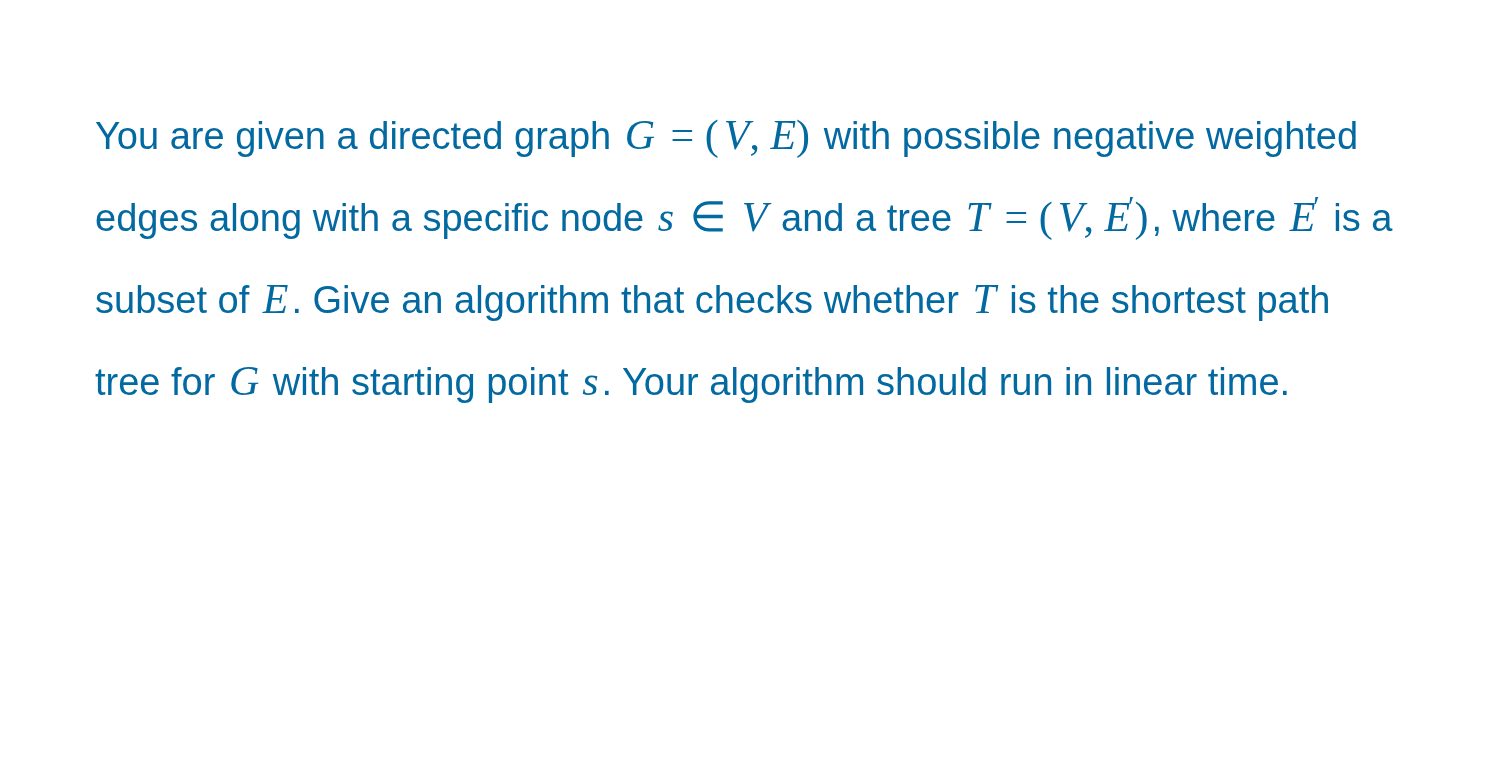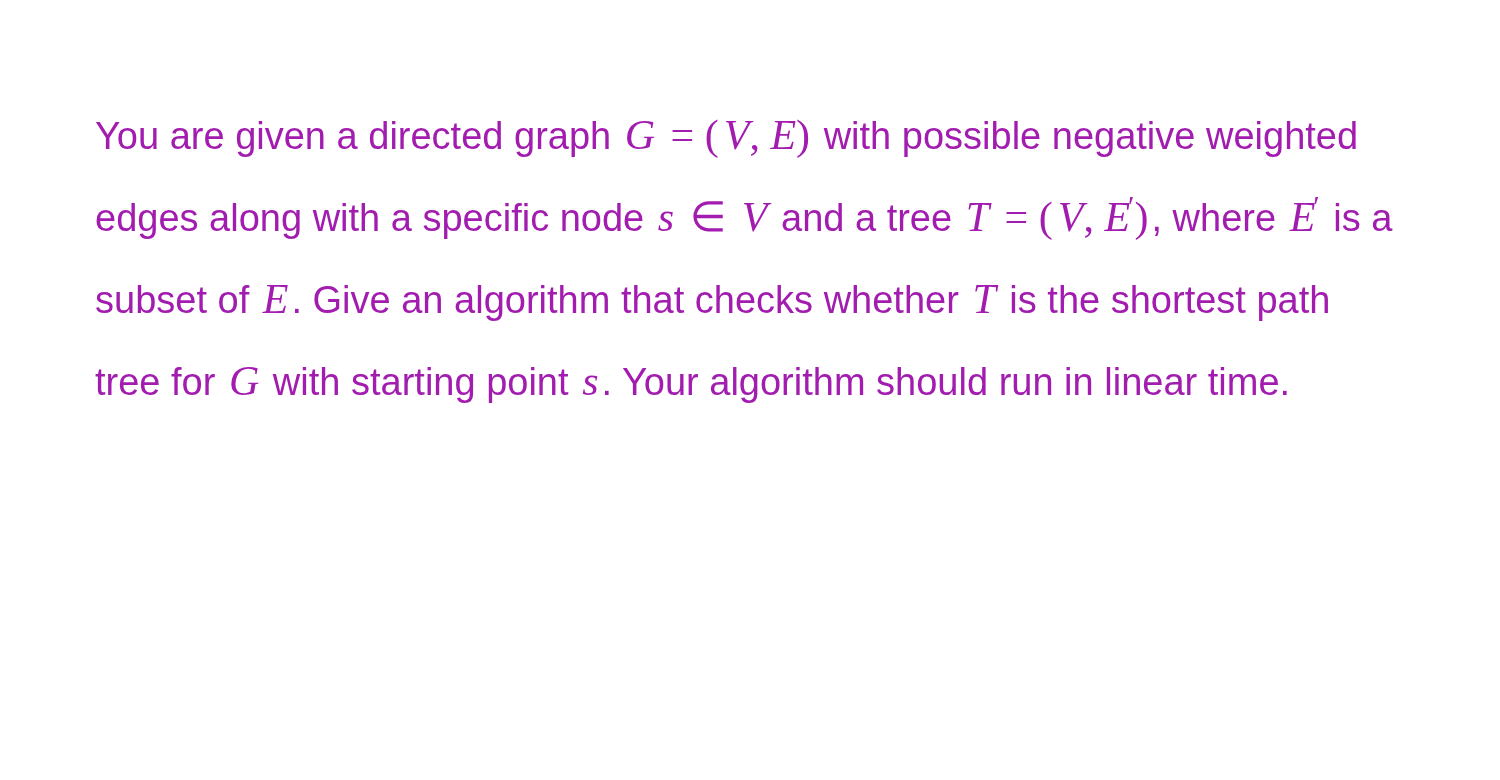--- a/index.html
+++ b/index.html
@@ -10,21 +10,21 @@
     body {
       width: 1500px;
       height: 780px;
       background: #ffffff;
       font-family: Arial, Helvetica, sans-serif;
       padding: 95px 95px 0 95px;
     }
     .content {
       font-size: 38px;
       line-height: 1.95;
-      color: #a21caf;
+      color: #0369a1;
       font-weight: 400;
     }
     .math {
       font-family: "Times New Roman", Times, serif;
       font-style: italic;
       font-size: 42px;
       padding: 0 3px;
     }
     .math-upright {
       font-style: normal;

